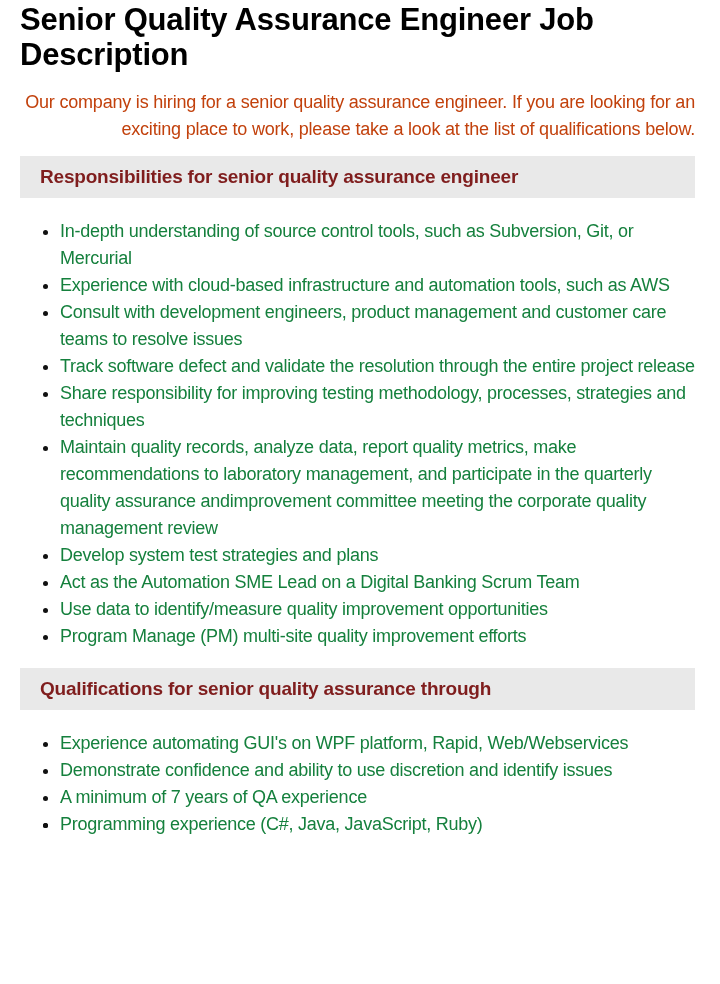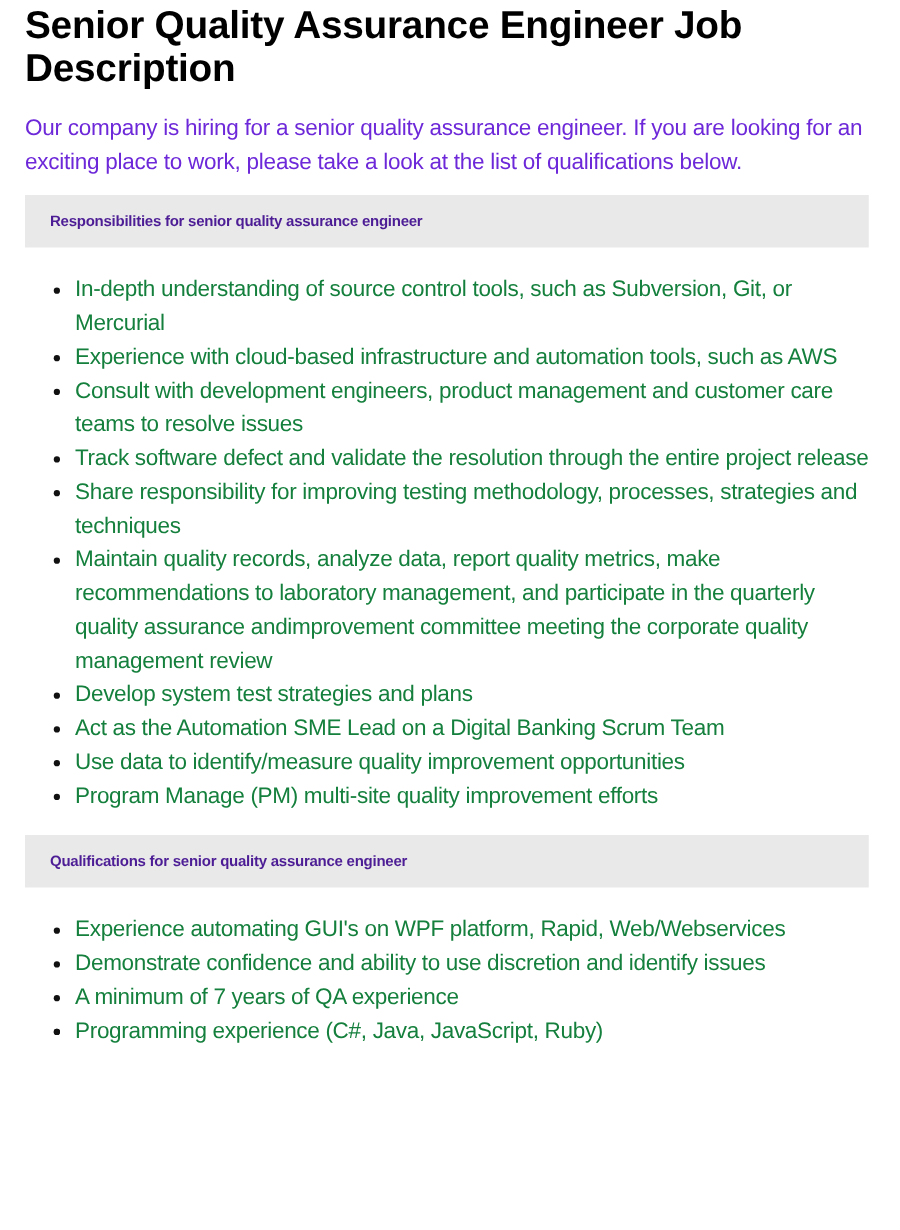--- a/index.html
+++ b/index.html
@@ -19,35 +19,36 @@
     font-size: 31px;
     line-height: 35px;
     letter-spacing: -0.2px;
     color: #000000;
   }
   .intro {
     margin: 17px 0 0 0;
     font-size: 18px;
     line-height: 27px;
     letter-spacing: -0.2px;
-    color: #6d28d9;
+    color: #c2410c;
+    text-align: right;
   }
   .section-header {
     margin-top: 13px;
     background: #e9e9e9;
     height: 42px;
     box-sizing: border-box;
     padding: 0 20px;
     display: flex;
     align-items: center;
   }
   .section-header span {
     font-weight: 700;
-    font-size: 12px;
-    color: #4c1d95;
+    font-size: 19px;
+    color: #7f1d1d;
     letter-spacing: -0.2px;
     text-align: right;
   }
   ul.items {
     margin: 20px 0 0 0;
     padding: 0 0 0 40px;
     list-style: none;
   }
   ul.items li {
     position: relative;
@@ -84,21 +85,21 @@
     <li><span class="bullet"></span><span>Track software defect and validate the resolution through the entire project release</span></li>
     <li><span class="bullet"></span><span>Share responsibility for improving testing methodology, processes, strategies and techniques</span></li>
     <li><span class="bullet"></span><span>Maintain quality records, analyze data, report quality metrics, make recommendations to laboratory management, and participate in the quarterly quality assurance andimprovement committee meeting the corporate quality management review</span></li>
     <li><span class="bullet"></span><span>Develop system test strategies and plans</span></li>
     <li><span class="bullet"></span><span>Act as the Automation SME Lead on a Digital Banking Scrum Team</span></li>
     <li><span class="bullet"></span><span>Use data to identify/measure quality improvement opportunities</span></li>
     <li><span class="bullet"></span><span>Program Manage (PM) multi-site quality improvement efforts</span></li>
   </ul>
 
   <div class="section-header qual-header">
-    <span>Qualifications for senior quality assurance engineer</span>
+    <span>Qualifications for senior quality assurance through</span>
   </div>
   <ul class="items">
     <li><span class="bullet"></span><span>Experience automating GUI's on WPF platform, Rapid, Web/Webservices</span></li>
     <li><span class="bullet"></span><span>Demonstrate confidence and ability to use discretion and identify issues</span></li>
     <li><span class="bullet"></span><span>A minimum of 7 years of QA experience</span></li>
     <li><span class="bullet"></span></li>
     <li><span class="bullet"></span><span>Programming experience (C#, Java, JavaScript, Ruby)</span></li>
   </ul>
 </div>
 

